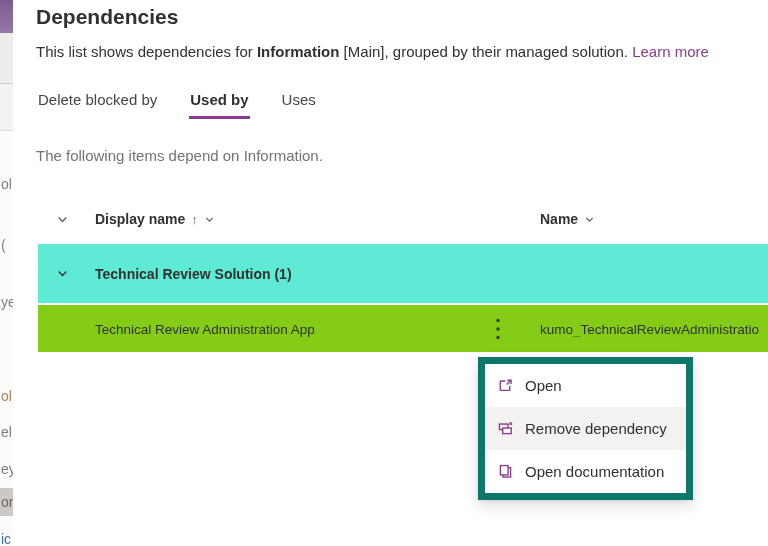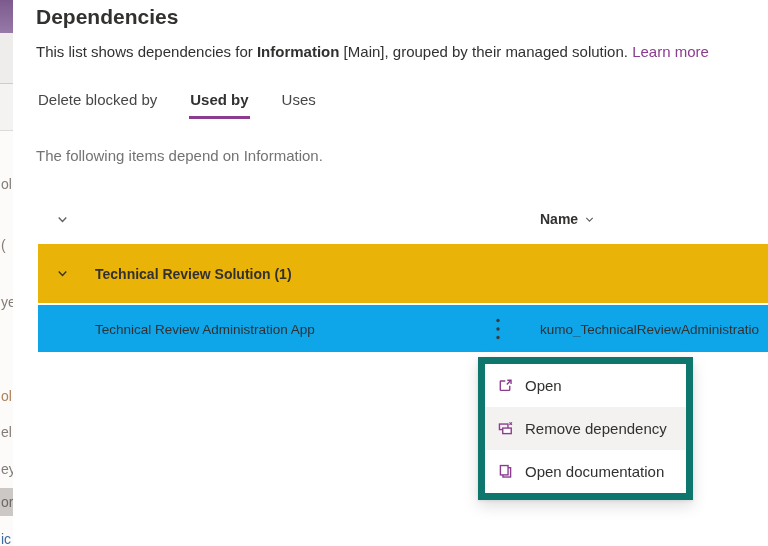--- a/index.html
+++ b/index.html
@@ -38,25 +38,25 @@
 
   .row { position:absolute; left:25px; width:730px; }
   .header-row { top:200px; height:38px; }
   .chev { position:absolute; top:50%; transform:translateY(-50%); width:14px; height:14px; display:flex;
     align-items:center; justify-content:center; }
   .hdr-cell { position:absolute; top:0; height:100%; display:flex; align-items:center; gap:6px;
     font-size:14px; font-weight:700; color:#323130; cursor:pointer; }
   .hdr-display { left:57px; } .hdr-name { left:502px; }
   .sort-arrow { font-size:13px; font-weight:400; color:#605e5c; }
 
-  .group-row { top:244px; height:59px; background:#eab308; cursor:pointer; }
+  .group-row { top:244px; height:59px; background:#5eead4; cursor:pointer; }
   .group-label { position:absolute; left:57px; top:50%; transform:translateY(-50%);
     font-size:14px; font-weight:700; color:#323130; white-space:nowrap; }
 
-  .data-row { top:305px; height:47px; background:#0ea5e9; cursor:pointer; }
+  .data-row { top:305px; height:47px; background:#84cc16; cursor:pointer; }
   .cell-display { position:absolute; left:57px; top:50%; transform:translateY(-50%);
     font-size:13.5px; color:#323130; white-space:nowrap; }
   .cell-name { position:absolute; left:502px; top:50%; transform:translateY(-50%); width:226px;
     font-size:13.5px; color:#323130; white-space:nowrap; overflow:hidden; }
   .ellipsis-btn { position:absolute; left:450px; top:50%; transform:translateY(-50%); width:20px; height:28px;
     display:flex; align-items:center; justify-content:center; cursor:pointer; background:none; border:none; }
 
   
   .menu { position:absolute; left:465px; top:357px; width:215px; background:#fff;
     border:7px solid #0f766e; box-shadow:0 6px 14px rgba(0,0,0,.13), 0 1px 3px rgba(0,0,0,.09); }
@@ -101,20 +101,27 @@
     </div>
 
     <div class="desc">The following items depend on Information.</div>
 
     <div class="row header-row">
       <span class="chev" style="left:17px;">
         <svg width="13" height="13" viewBox="0 0 12 12">
             <path d="M2.5 4.2 L6 7.8 L9.5 4.2" fill="none" stroke="#605e5c" stroke-width="1.2"></path>
           </svg>
       </span>
+      <div class="hdr-cell hdr-display">
+        <span>Display name</span>
+        <span class="sort-arrow">↑</span>
+        <svg width="11" height="11" viewBox="0 0 12 12">
+            <path d="M2.5 4.2 L6 7.8 L9.5 4.2" fill="none" stroke="#605e5c" stroke-width="1.2"></path>
+          </svg>
+      </div>
       <div class="hdr-cell hdr-name">
         <span>Name</span>
         <svg width="11" height="11" viewBox="0 0 12 12">
             <path d="M2.5 4.2 L6 7.8 L9.5 4.2" fill="none" stroke="#605e5c" stroke-width="1.2"></path>
           </svg>
       </div>
     </div>
 
     <div class="row group-row">
       <span class="chev" style="left:17px;">

